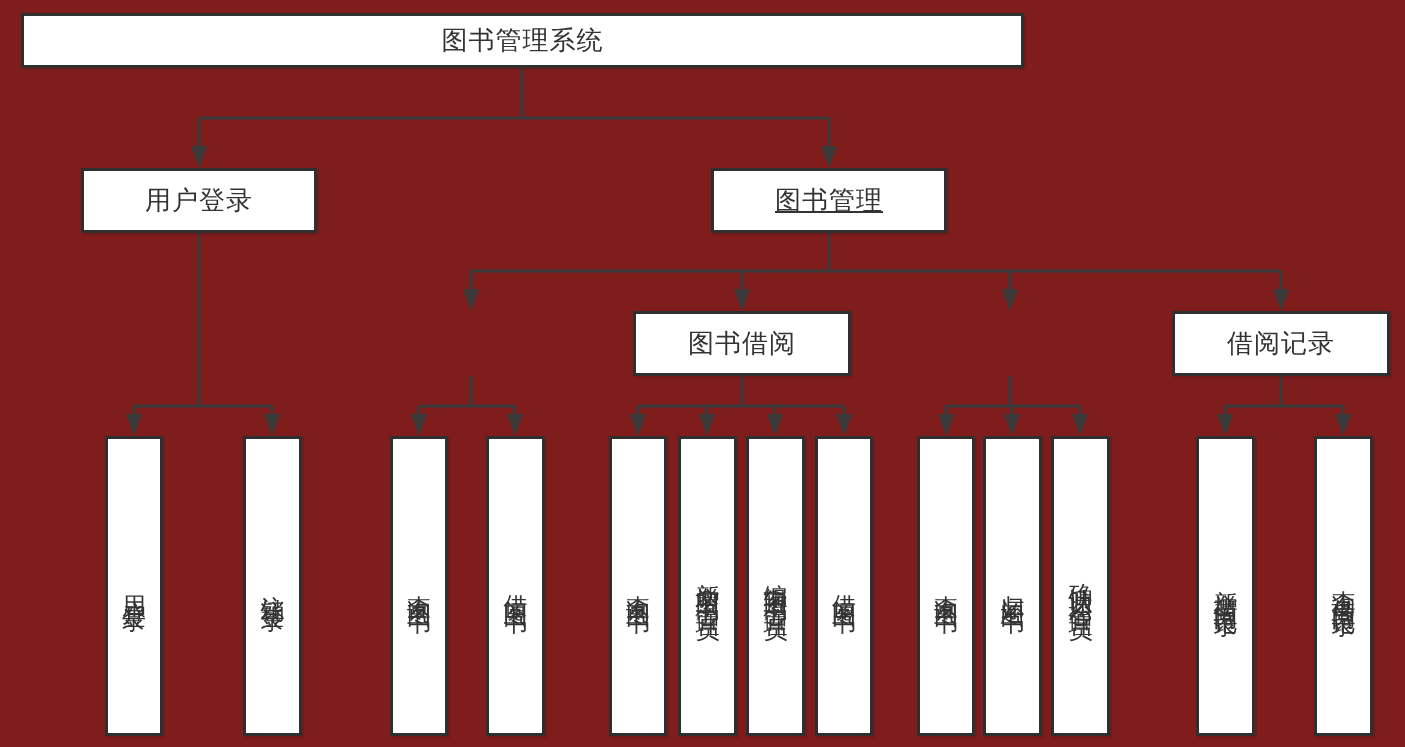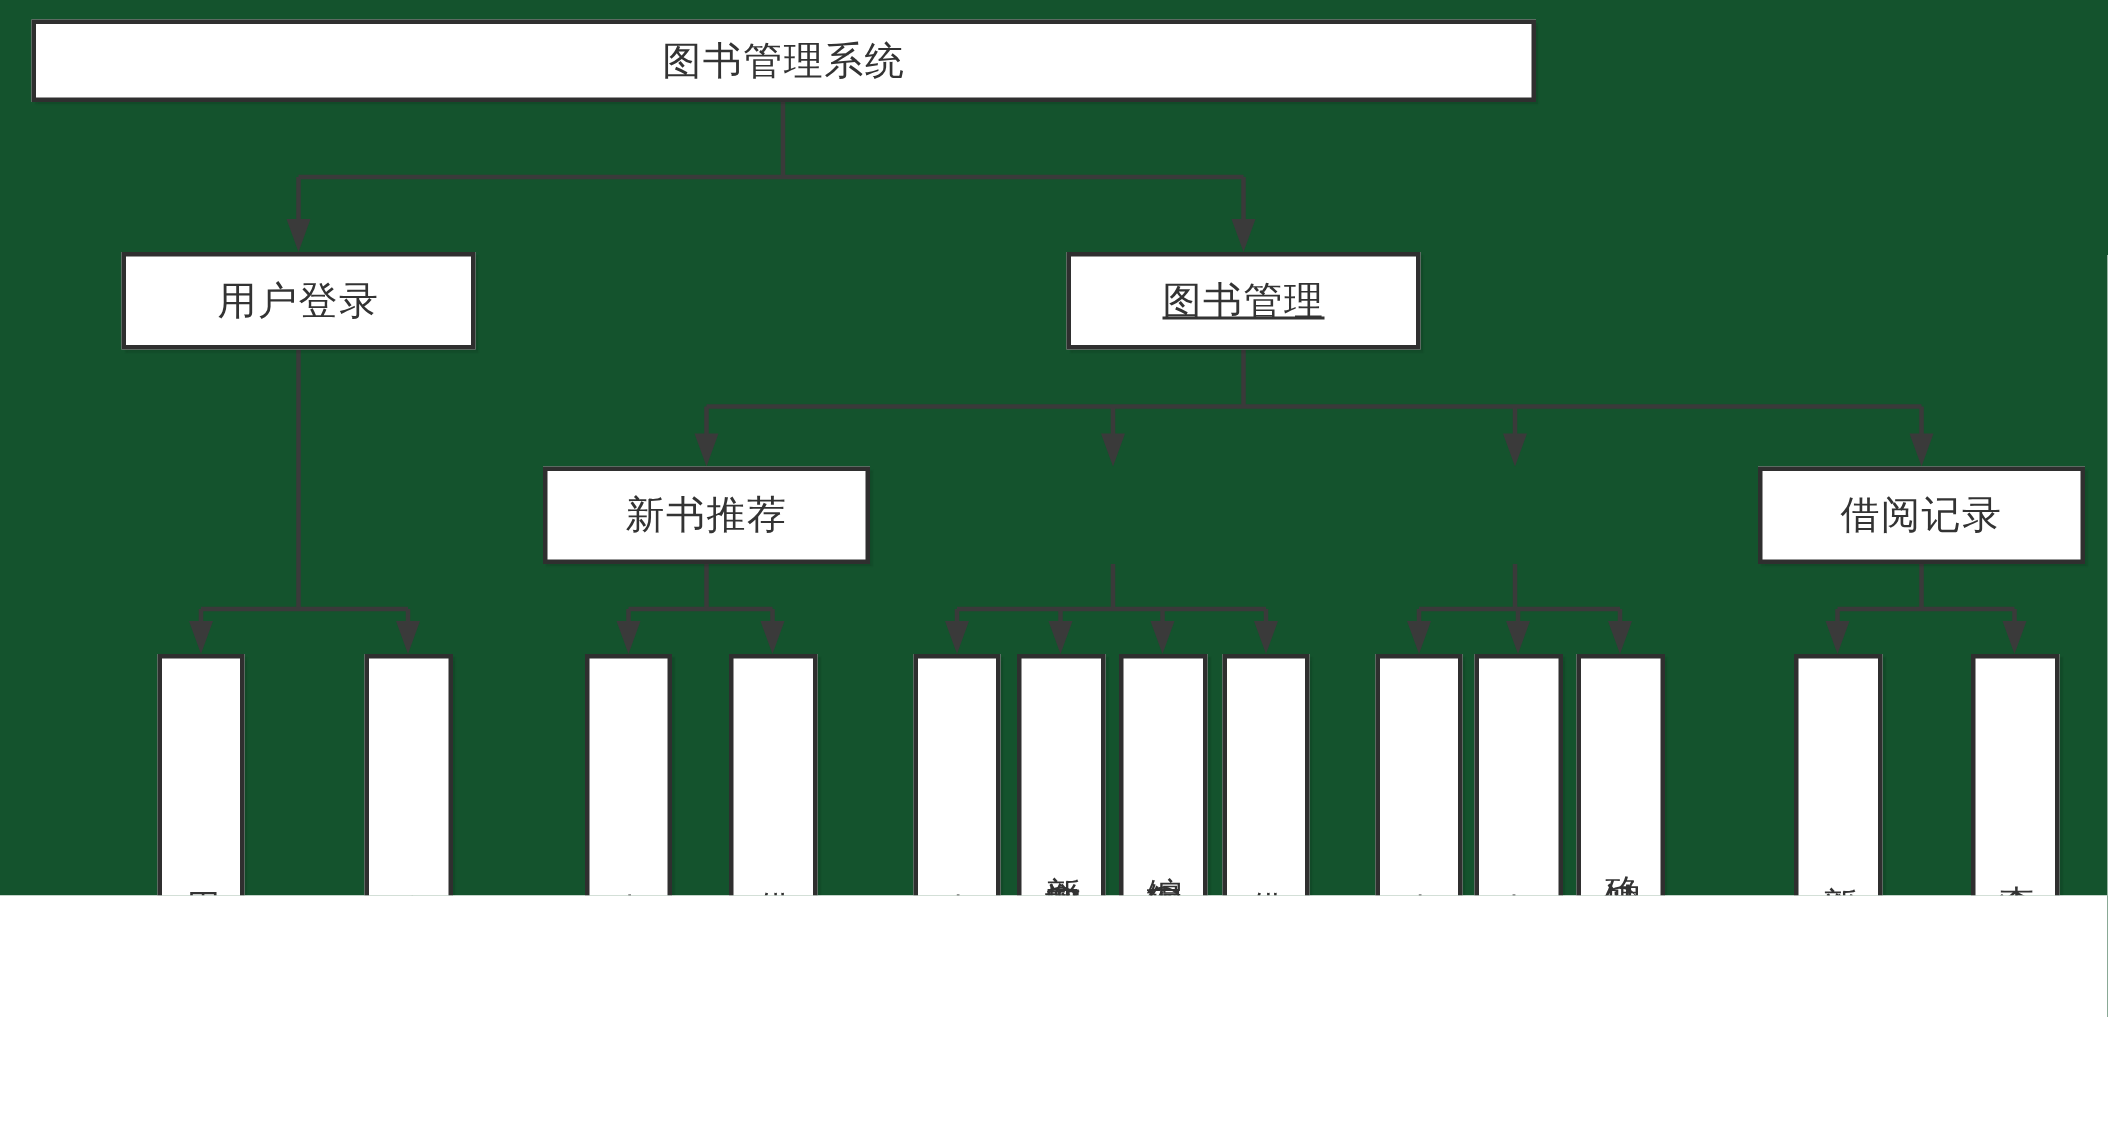--- a/index.html
+++ b/index.html
@@ -1,20 +1,20 @@
 <!DOCTYPE html>
 <html><head>
 <meta charset="utf-8">
 <style>
   html, body { margin: 0; padding: 0; background: #ffffff; }
   .stage {
     position: relative;
     width: 1405px;
-    height: 597px;
-    background: #14532d;
+    height: 747px;
+    background: #7f1d1d;
     font-family: "Liberation Sans", sans-serif;
     overflow: hidden;
   }
   .connector-layer {
     position: absolute;
     left: 0; top: 0;
     width: 1405px; height: 747px;
   }
   .node {
     position: absolute;
@@ -89,21 +89,21 @@
       <path d="M1217 414 L1233 414 L1225 436 Z"></path>
       <path d="M1335 414 L1351 414 L1343 436 Z"></path>
     </g>
   </svg>
 
   <div class="node" style="left:21px; top:13px; width:1003px; height:55px;">图书管理系统</div>
 
   <div class="node" style="left:81px; top:168px; width:236px; height:65px;">用户登录</div>
   <div class="node" style="left:711px; top:168px; width:236px; height:65px;text-decoration:underline;">图书管理</div>
 
-  <div class="node" style="left:362px; top:311px; width:218px; height:65px;">新书推荐</div>
+  <div class="node" style="left:633px; top:311px; width:218px; height:65px;">图书借阅</div>
   <div class="node" style="left:1172px; top:311px; width:218px; height:65px;text-align:right;">借阅记录</div>
 
   <div class="node vnode" style="left:105px; top:436px; width:58px; height:300px;">用户登录</div>
   <div class="node vnode" style="left:243px; top:436px; width:59px; height:300px;">注销登录</div>
 
   <div class="node vnode" style="left:390px; top:436px; width:58px; height:300px;">查询图书</div>
   <div class="node vnode" style="left:486px; top:436px; width:59px; height:300px;">借阅图书</div>
 
   <div class="node vnode" style="left:609px; top:436px; width:58px; height:300px;">查询图书</div>
   <div class="node vnode" style="left:678px; top:436px; width:59px; height:300px;">新增图书（管理员）</div>

